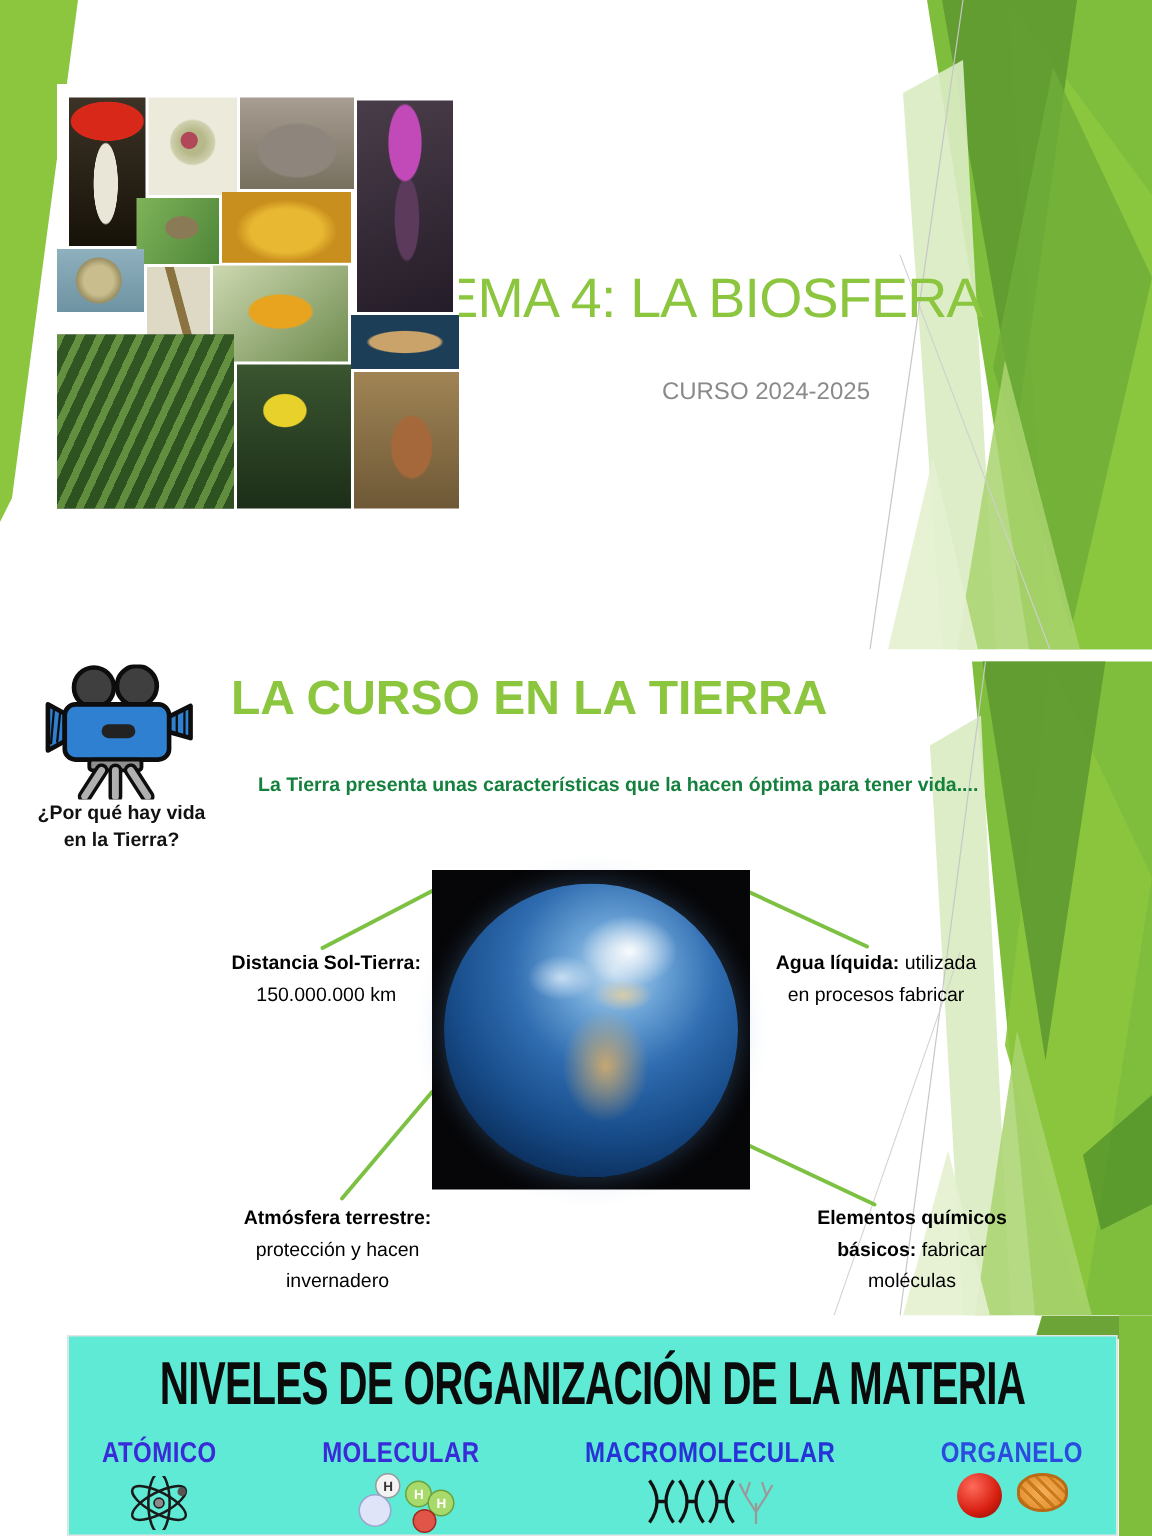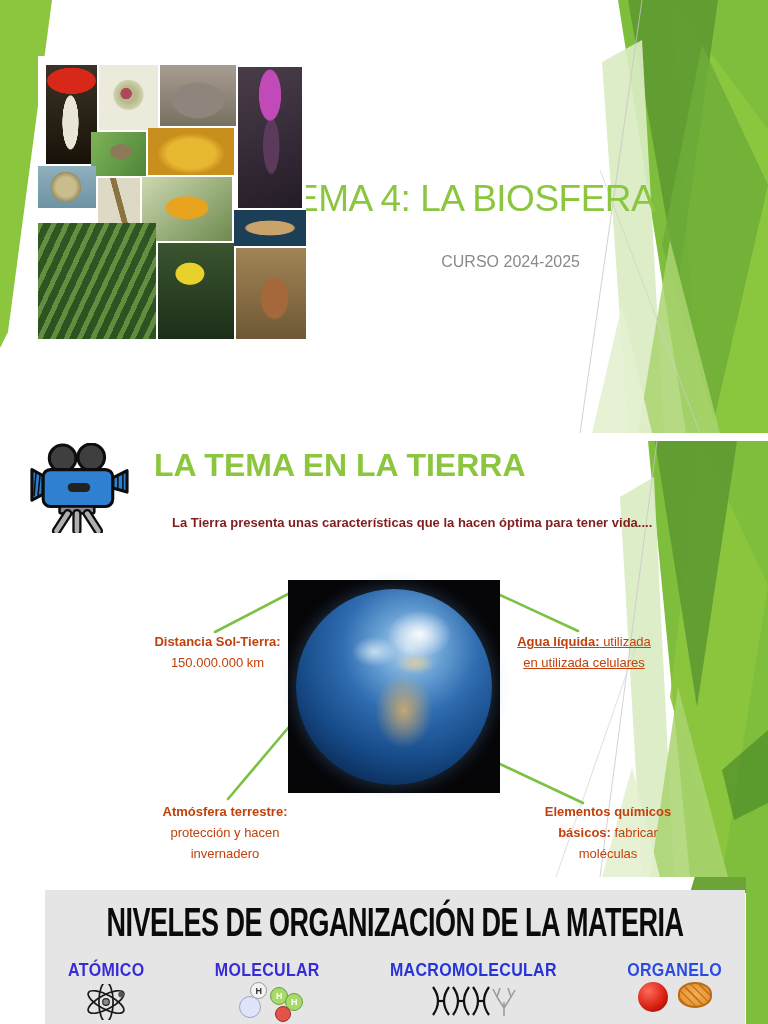--- a/index.html
+++ b/index.html
@@ -40,43 +40,43 @@
   .t-kang{background:radial-gradient(ellipse 17px 26px at 55% 55%,#a5683a 76%,rgba(0,0,0,0) 84%),
           linear-gradient(#a08455,#6e5836);}
   
   .slide2{position:absolute;left:0;top:435px;width:768px;height:442px;}
   .heading2{position:absolute;left:154px;top:12px;font-size:32px;font-weight:700;
             color:#8CC63F;white-space:nowrap;z-index:2;}
   .camera{position:absolute;left:28px;top:8px;z-index:2;}
   .cam-caption{position:absolute;left:2px;top:98px;width:158px;text-align:center;
                font-weight:700;font-size:13px;line-height:18px;color:#111;z-index:2;}
   .intro{position:absolute;left:172px;top:78px;width:490px;font-weight:700;
-         font-size:13px;line-height:20px;color:#7f1d1d;z-index:2;}
+         font-size:13px;line-height:20px;color:#15803d;z-index:2;}
   .earth{position:absolute;left:288px;top:145px;width:212px;height:213px;background:#060608;z-index:2;}
   .globe{position:absolute;left:8px;top:9px;width:196px;height:196px;border-radius:50%;
     background:
       radial-gradient(ellipse 46px 34px at 63% 23%,rgba(255,255,255,.95),rgba(255,255,255,0) 70%),
       radial-gradient(ellipse 30px 20px at 40% 32%,rgba(240,248,255,.7),rgba(255,255,255,0) 75%),
       radial-gradient(ellipse 40px 52px at 55% 62%,rgba(205,170,110,.95),rgba(205,170,110,0) 72%),
       radial-gradient(ellipse 26px 14px at 61% 38%,rgba(225,205,160,.85),rgba(225,205,160,0) 75%),
       radial-gradient(circle at 58% 30%,#bcd8ee 0%,#6ba3d6 18%,#2f6cb0 38%,#174b88 62%,#0a2c58 82%,#051a38 100%);
     box-shadow:0 0 16px 2px rgba(90,140,200,.3);}
-  .call{position:absolute;text-align:center;font-size:13px;line-height:21px;color:#c2410c;z-index:2;}
+  .call{position:absolute;text-align:center;font-size:13px;line-height:21px;color:#000000;z-index:2;}
   .call b{font-weight:700;}
   .call-distancia{left:140px;top:196px;width:155px;}
-  .call-agua{left:500px;top:196px;width:168px;text-decoration:underline;}
+  .call-agua{left:500px;top:196px;width:168px;}
   .call-atmosfera{left:145px;top:366px;width:160px;}
   .call-elementos{left:524px;top:366px;width:168px;}
   
   .slide3{position:absolute;left:0;top:877px;width:768px;height:147px;}
   .s3-dark-band{position:absolute;left:690px;top:0;width:78px;height:16px;background:#6DA438;
                 clip-path:polygon(6% 0,100% 0,100% 100%,0 100%);}
   .s3-green-band{position:absolute;left:746px;top:0;width:22px;height:147px;background:#7FBE3C;}
   .niv-box{position:absolute;left:45px;top:13px;width:700px;height:134px;box-sizing:border-box;
-           background:#e5e5e5;border:1px solid #E4E4E4;overflow:hidden;}
+           background:#5eead4;border:1px solid #E4E4E4;overflow:hidden;}
   .niv-title{text-align:center;font-weight:700;font-size:27px;letter-spacing:-0.5px;color:#0b0b0b;
              transform:scaleY(1.5);transform-origin:50% 0;margin-top:9px;}
   .levels{display:flex;justify-content:space-between;padding:0 22px;margin-top:30px;}
   .level{display:flex;flex-direction:column;align-items:center;gap:3px;}
   .lv-label{font-weight:700;font-size:16px;letter-spacing:.3px;transform:scaleY(1.2);white-space:nowrap;}
   .lv1 .lv-label{color:#1E6BD6;}
   .lv2 .lv-label,.lv3 .lv-label{color:#3A2BD8;}
   .lv4 .lv-label{color:#2633D6;}
   .lv5 .lv-label{color:#2B4BE0;}
   .icon-row{display:flex;align-items:flex-start;gap:7px;margin-top:2px;}
@@ -172,35 +172,39 @@
       <rect x="14" y="26" width="68" height="36" rx="7" fill="#2f80d0" stroke="#0d0d0d" stroke-width="3"></rect>
       <rect x="38" y="39" width="22" height="9" rx="4.5" fill="#222"></rect>
       <rect x="30" y="62" width="34" height="7" rx="2" fill="#8f8f8f" stroke="#0d0d0d" stroke-width="2.5"></rect>
       <path d="M47,69 L47,86" stroke="#0d0d0d" stroke-width="9" stroke-linecap="round"></path>
       <path d="M47,69 L47,86" stroke="#b0b0b0" stroke-width="4.5" stroke-linecap="round"></path>
       <path d="M38,69 L27,86" stroke="#0d0d0d" stroke-width="9" stroke-linecap="round"></path>
       <path d="M38,69 L27,86" stroke="#b0b0b0" stroke-width="4.5" stroke-linecap="round"></path>
       <path d="M57,69 L68,86" stroke="#0d0d0d" stroke-width="9" stroke-linecap="round"></path>
       <path d="M57,69 L68,86" stroke="#b0b0b0" stroke-width="4.5" stroke-linecap="round"></path>
     </svg>
-
-    <div class="heading2">LA TEMA EN LA TIERRA</div>
+    <div class="cam-caption">
+      <div>¿Por qué hay vida</div>
+      <div>en la Tierra?</div>
+    </div>
+
+    <div class="heading2">LA CURSO EN LA TIERRA</div>
     <div class="intro">La Tierra presenta unas características que la hacen óptima para tener vida....</div>
 
     <div class="earth">
       <div class="globe"></div>
     </div>
 
     <div class="call call-distancia">
       <b>Distancia Sol-Tierra:</b><br>
       <span>150.000.000 km</span>
     </div>
     <div class="call call-agua">
       <b>Agua líquida:</b><span> utilizada</span><br>
-      <span>en utilizada celulares</span>
+      <span>en procesos fabricar</span>
     </div>
     <div class="call call-atmosfera">
       <b>Atmósfera terrestre:</b><br>
       <span>protección y hacen</span><br>
       <span>invernadero</span>
     </div>
     <div class="call call-elementos">
       <b>Elementos químicos</b><br>
       <b>básicos:</b><span> fabricar</span><br>
       <span>moléculas</span>

